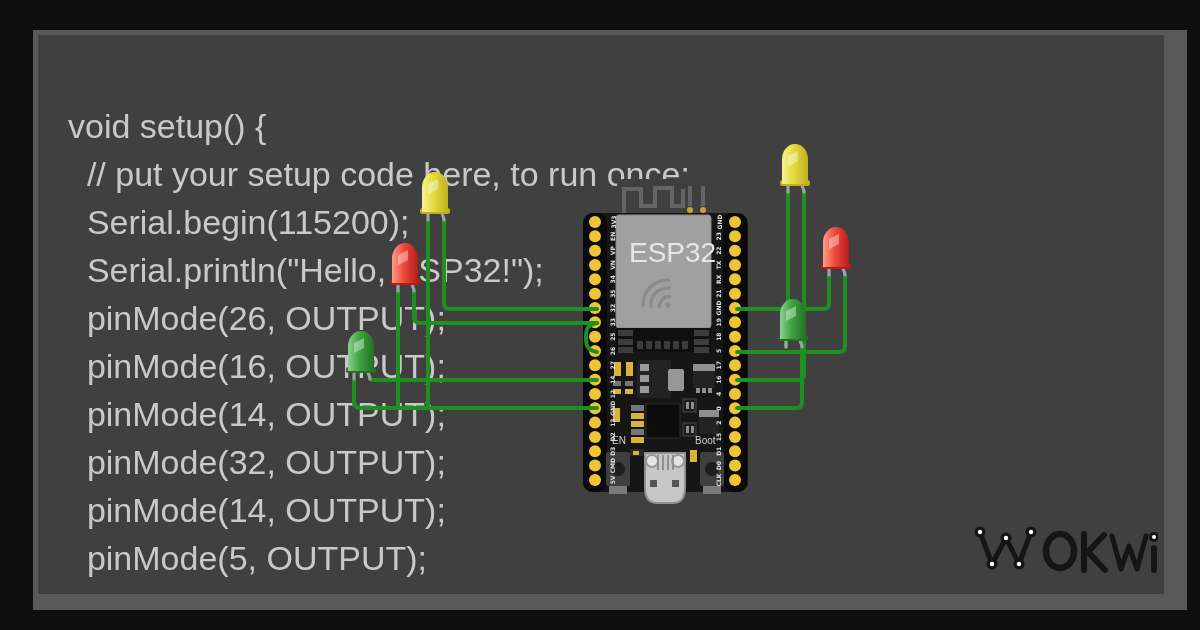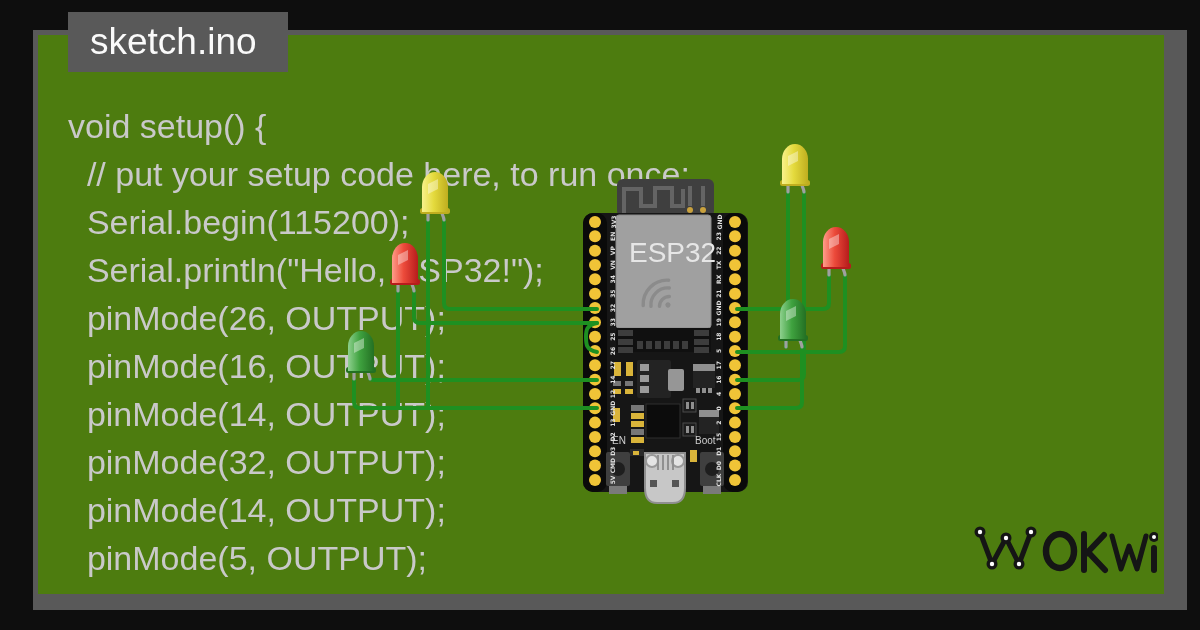--- a/index.html
+++ b/index.html
@@ -1,39 +1,36 @@
 <!DOCTYPE html>
 <html><head>
 <meta charset="utf-8">
 <style>
   html,body{margin:0;padding:0;background:#0e0e0e;}
   .stage{position:relative;width:1200px;height:630px;background:#0e0e0e;overflow:hidden;
          font-family:"Liberation Sans",sans-serif;}
   .shadow-frame{position:absolute;left:33px;top:30px;width:1154px;height:580px;background:#595959;}
-  .panel{position:absolute;left:38px;top:35px;width:1126px;height:559px;background:#4d7c0f;overflow:hidden;}
+  .panel{position:absolute;left:38px;top:35px;width:1126px;height:559px;background:#404040;overflow:hidden;}
   .file-tab{position:absolute;left:68px;top:12px;width:220px;height:60px;background:#595959;}
   .file-tab span{display:block;padding-left:22px;line-height:60px;font-size:37px;color:#fafafa;}
   .code-block{position:absolute;left:30px;top:67px;white-space:pre;color:#c9c9c9;
               font-size:34px;line-height:48px;}
   .circuit{position:absolute;left:0;top:0;pointer-events:none;}
   .logo{position:absolute;left:972px;top:518px;}
 </style>
 </head>
 <body>
 
 <div class="stage">
   <div class="shadow-frame"></div>
 
   <div class="panel">
     <div class="code-block" style="color: rgb(201, 201, 201);"><div>void setup() {</div><div>  // put your setup code here, to run once:</div><div>  Serial.begin(115200);</div><div>  Serial.println("Hello, ESP32!");</div><div>  pinMode(26, OUTPUT);</div><div>  pinMode(16, OUTPUT);</div><div>  pinMode(14, OUTPUT);</div><div>  pinMode(32, OUTPUT);</div><div>  pinMode(14, OUTPUT);</div><div>  pinMode(5, OUTPUT);</div><div>  pinMode(0, OUTPUT);</div></div>
   </div>
 
-  <div class="file-tab">
-    <span>sketch.ino</span>
-  </div>
 
   <svg class="circuit" width="1200" height="630" viewBox="0 0 1200 630">
     <defs id="led-defs">
         <linearGradient id="grad-yellow">
           <stop offset="0" stop-color="#f8f28c"></stop>
           <stop offset="0.45" stop-color="#e4da3d"></stop>
           <stop offset="1" stop-color="#bfae1f"></stop>
         </linearGradient>
         <linearGradient id="grad-red">
           <stop offset="0" stop-color="#ff9d8a"></stop>

